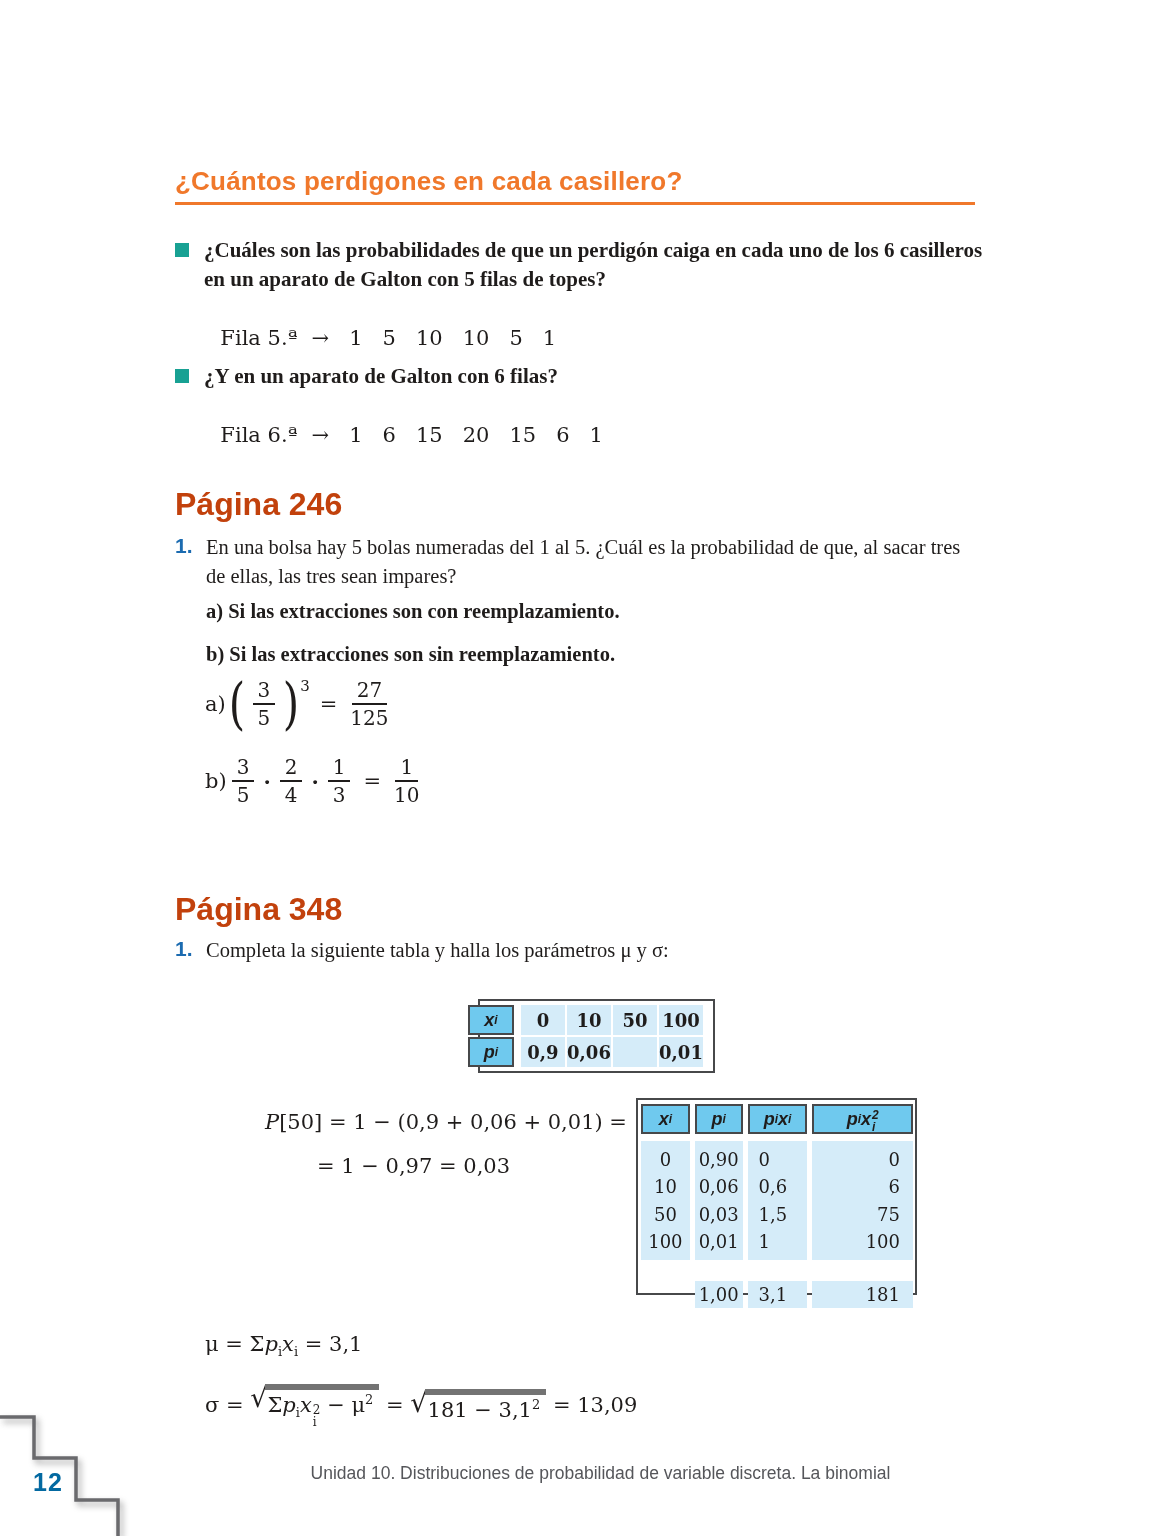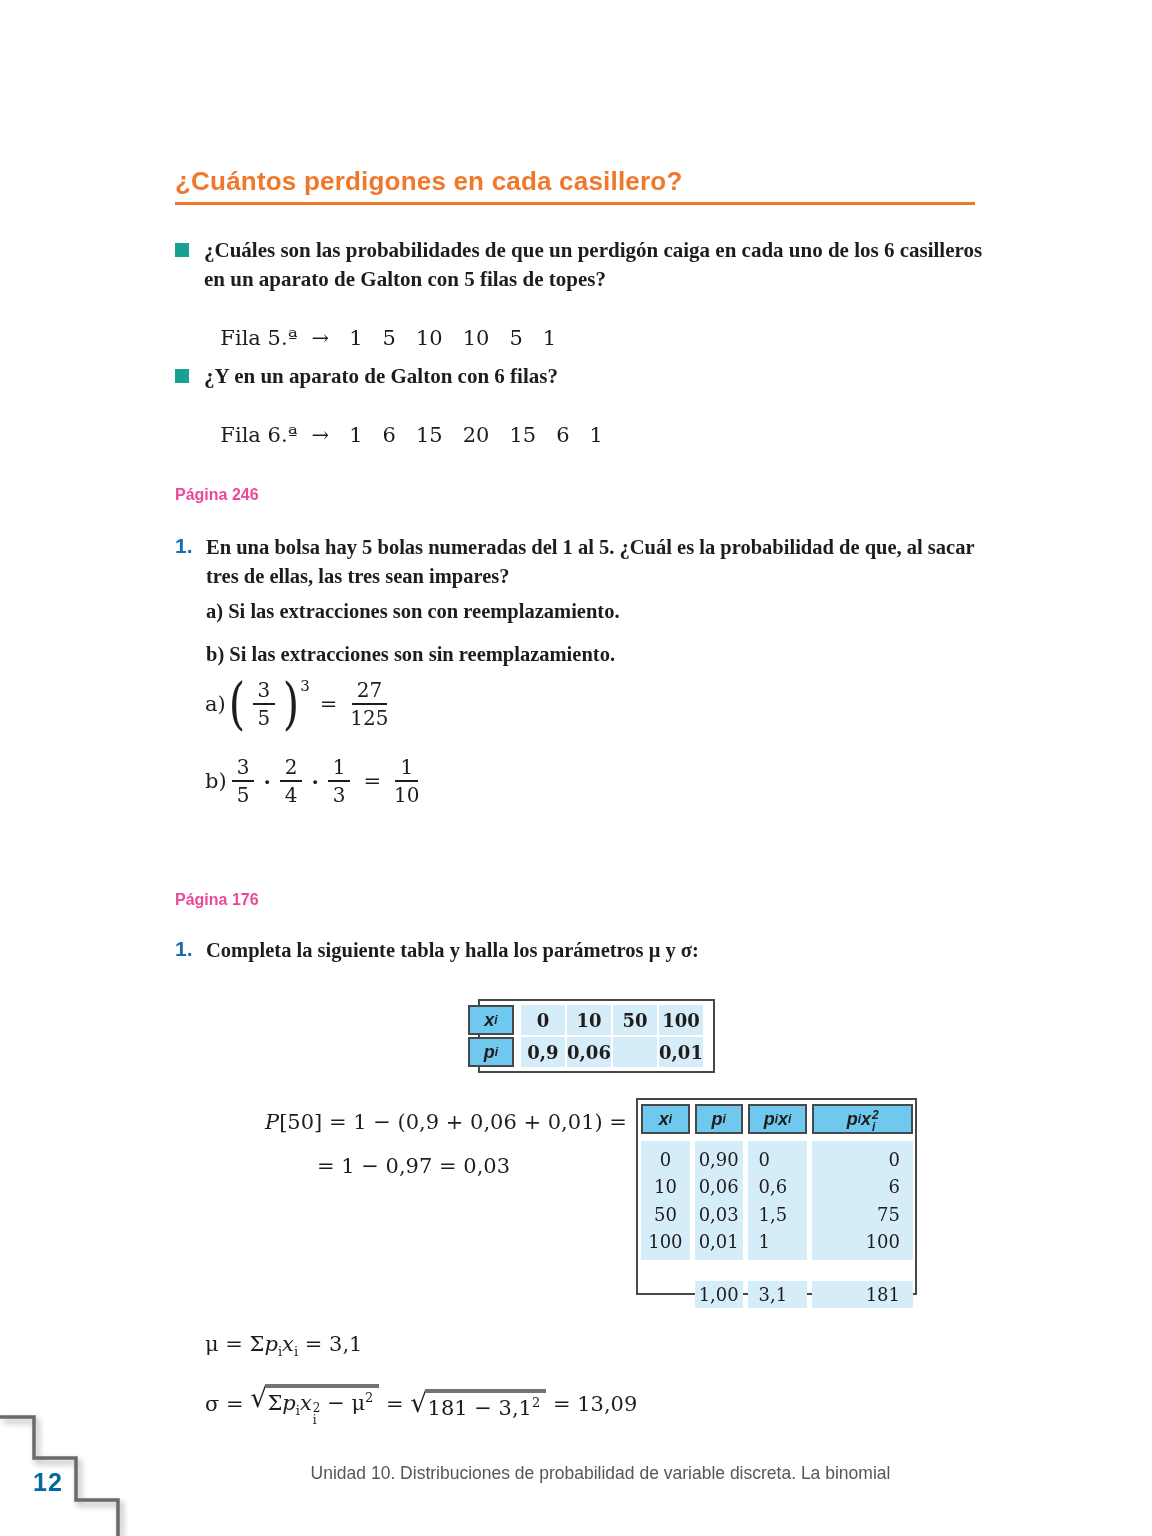--- a/index.html
+++ b/index.html
@@ -40,34 +40,34 @@
     left:207px; font-size:20px; white-space:pre;
   }
   .fila1 { top:302px; }
   .fila2 { top:399px; }
   .fila .arr { margin:0 20px 0 14px; }
 
   
   .phead {
     left:175px;
     font-family:"Liberation Sans", sans-serif;
-    font-weight:bold; font-size:16px; color:#ec4899;
+    font-weight:bold; font-size:32px; color:#c2410c;
   }
   .h246 { top:486px; }
   .h249 { top:891px; }
 
   .exnum {
     font-family:"Liberation Sans", sans-serif;
     font-weight:bold; font-size:21px; color:#1b6bb0;
   }
   .ex1num { left:175px; top:534px; }
   .ex2num { left:175px; top:937px; }
   .exstmt {
     font-family:"Liberation Serif", serif;
-    font-weight:bold; font-size:20.5px; line-height:29px;
+    font-weight:normal; font-size:20.5px; line-height:29px;
   }
   .ex1stmt { left:206px; top:533px; width:774px; }
   .ex2stmt { left:206px; top:936px; width:780px; }
   .item { left:206px; font-family:"Liberation Serif", serif; font-weight:bold; font-size:20.5px; }
   .itema { top:600px; }
   .itemb { top:643px; }
 
   
   .math { font-family:"DejaVu Serif", serif; font-size:21px; color:#1f1c1b; }
   .sol { display:flex; align-items:center; }
@@ -90,21 +90,21 @@
   .p50 { left:265px; top:1100px; line-height:44px; }
   .p50 .l2 { padding-left:52px; }
 
   .muline { left:205px; top:1332px; }
   .sigmaline { left:205px; top:1384px; display:flex; align-items:center; }
   .muline span, .sigmaline span { white-space:pre; }
   sub { font-size:13px; }
   sup { font-size:13px; }
   .sqrt { display:inline-flex; align-items:flex-start; }
   .sqrt .sign { font-size:27px; line-height:1.02; }
-  .sqrt .body { border-top:4px solid #737373; margin-left:-3px; padding:2px 6px 0 3px; }
+  .sqrt .body { border-top:6px solid #737373; margin-left:-3px; padding:2px 6px 0 3px; }
   .ss {
     display:inline-flex; flex-direction:column; align-items:flex-start;
     font-size:12px; line-height:1; margin-left:1px; transform:translateY(2px);
   }
   .tabhead {
     background:#6fc9ee; border:2px solid #47484a;
     display:flex; align-items:center; justify-content:center;
     font-family:"Liberation Sans", sans-serif;
     font-weight:bold; font-style:italic; font-size:18px;
   }
@@ -229,21 +229,21 @@
     <span class="num">1</span>
     <span class="den">3</span>
   </span>
   <span class="eq">=</span>
   <span class="frac">
     <span class="num">1</span>
     <span class="den">10</span>
   </span>
 </div>
 
-<div class="abs phead h249">Página 176</div>
+<div class="abs phead h249">Página 348</div>
 <div class="abs exnum ex2num">1.</div>
 <div class="abs exstmt ex2stmt">Completa la siguiente tabla y halla los parámetros  μ  y  σ:</div>
 
 <div class="abs stable">
   <div class="srow">
     <div class="tabhead stab">
         <span>x</span>
         <sub>i</sub>
       </div>
     <div class="scell">0</div>

